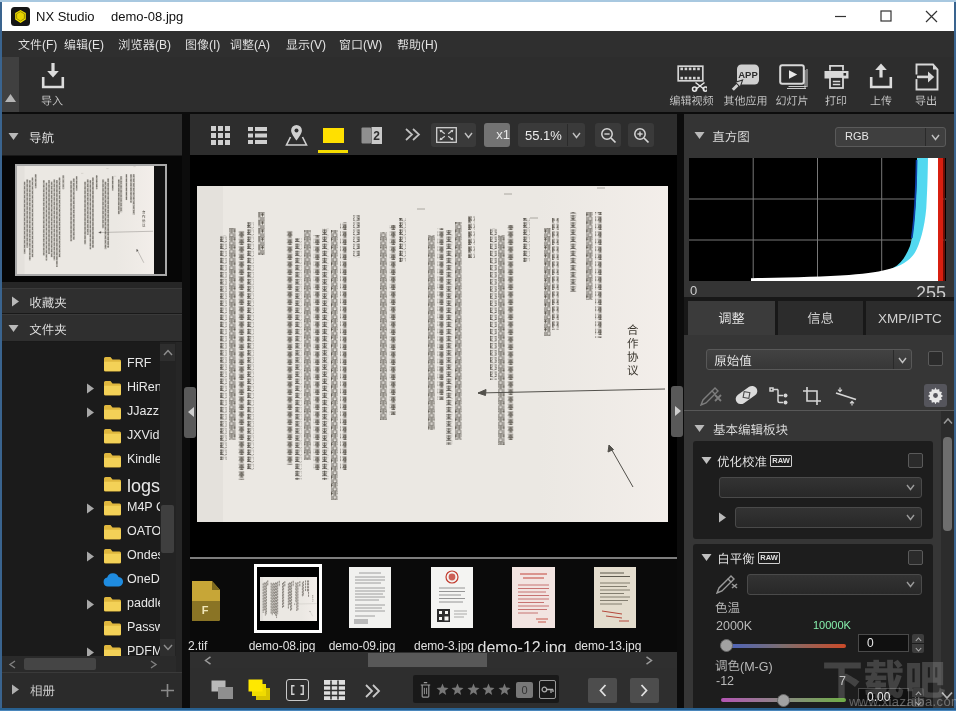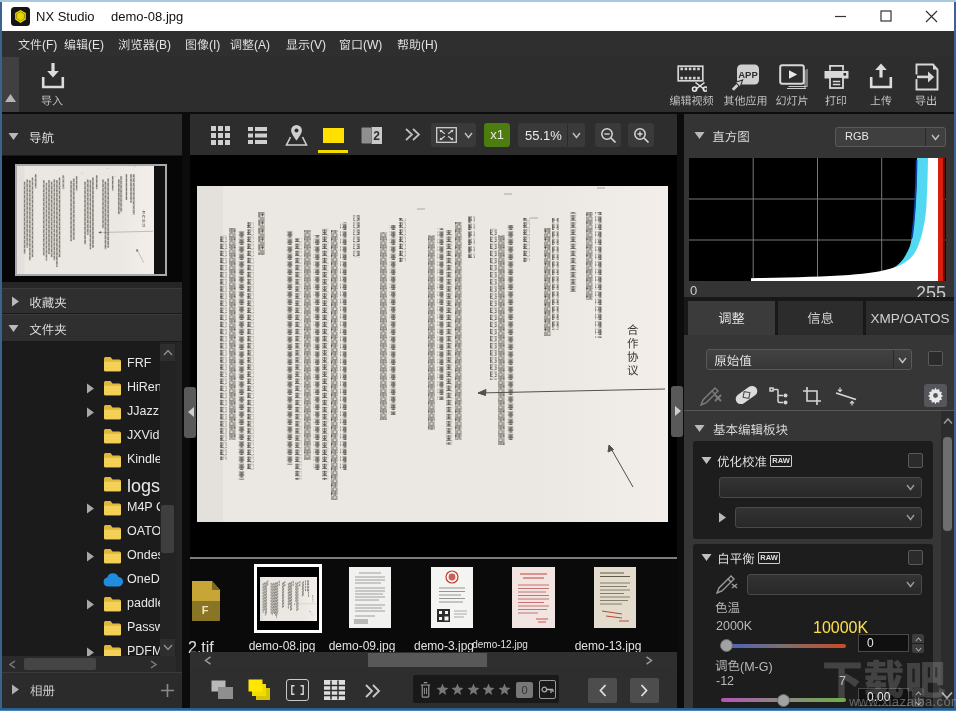--- a/index.html
+++ b/index.html
@@ -370,21 +370,21 @@
 </svg>
 <div class="ab" style="left:431px;top:123px;width:45px;height:24px;background:#3a3a3a;border-radius:3px"></div>
 <svg class="ab" style="left:436px;top:127px" width="21" height="16" viewBox="0 0 21 16">
 <rect x="0.7" y="0.7" width="19.6" height="14.6" fill="none" stroke="#d0d0d0" stroke-width="1.3"></rect>
 <path d="M8.8 6.7 L5.2 4 M12.2 6.7 L15.8 4 M12.2 9.3 L15.8 12 M8.8 9.3 L5.2 12" stroke="#d0d0d0" stroke-width="1.2" fill="none"></path>
 <path d="M3.6 2.8 l3.2 0.4 -2.6 2.2 z M17.4 2.8 l-3.2 0.4 2.6 2.2 z M17.4 13.2 l-3.2 -0.4 2.6 -2.2 z M3.6 13.2 l3.2 -0.4 -2.6 -2.2 z" fill="#d0d0d0"></path>
 </svg>
 <svg class="ab" style="left:464px;top:132px" width="9" height="7">
       <path d="M1 1 L4.5 5.5 L8 1" stroke="#c0c0c0" stroke-width="1.4" fill="none"></path>
     </svg>
-<div class="ab" style="left:484px;top:123px;width:26px;height:24px;background:#4d7c0f;border-radius:3px;color:#e8e8e8;font-size:13px;text-align:center;line-height:23px">x1</div>
+<div class="ab" style="left:484px;top:123px;width:26px;height:24px;background:#737373;border-radius:3px;color:#e8e8e8;font-size:13px;text-align:right;line-height:23px">x1</div>
 <div class="ab" style="left:518px;top:123px;width:67px;height:24px;background:#3a3a3a;border-radius:3px"></div>
 <div class="txt" style="left:525px;top:128px;font-size:13px;color:#ececec">55.1%</div>
 <div class="ab" style="left:567px;top:124px;width:1px;height:22px;background:#2a2a2a"></div>
 <svg class="ab" style="left:572px;top:132px" width="9" height="7">
       <path d="M1 1 L4.5 5.5 L8 1" stroke="#c0c0c0" stroke-width="1.4" fill="none"></path>
     </svg>
 <div class="ab" style="left:595px;top:123px;width:26px;height:24px;background:#3a3a3a;border-radius:3px"></div>
 <svg class="ab" style="left:600px;top:127px" width="17" height="17" viewBox="0 0 17 17">
 <circle cx="7" cy="7" r="5.2" fill="none" stroke="#d6d6d6" stroke-width="1.5"></circle>
 <line x1="11" y1="11" x2="15.5" y2="15.5" stroke="#d6d6d6" stroke-width="1.7"></line>
@@ -481,21 +481,21 @@
       <use href="#docg"></use>
     </svg>
 <div class="ab" style="left:190px;top:557px;width:487px;height:2px;background:#7d7d7d"></div>
 <div class="ab" style="left:190px;top:559px;width:487px;height:93px;background:#0a0a0a"></div>
 <svg class="ab" style="left:190px;top:581px" width="31" height="44" viewBox="0 0 31 44">
 <path d="M2 0 H22 L30 9 V38 a2 2 0 0 1 -2 2 H2 z" fill="#c7a637"></path>
 <path d="M22 0 L22 9 L30 9 z" fill="#7e6a1e"></path>
 <path d="M2 20 H30 V38 a2 2 0 0 1 -2 2 H2 z" fill="#8a7425"></path>
 <text x="15" y="33" font-family="Liberation Sans" font-size="11" font-weight="bold" fill="#f0e6b8" text-anchor="middle">F</text>
 </svg>
-<div class="txt" style="left:188px;top:639px;font-size:16px;color:#e0e0e0">2.tif</div>
+<div class="txt" style="left:188px;top:639px;font-size:12px;color:#e0e0e0">2.tif</div>
 <div class="ab" style="left:254px;top:564px;width:68px;height:69px;background:#000;border:3px solid #fff"></div>
 <svg class="ab" style="left:260px;top:577px" width="57" height="44" viewBox="0 0 471 336" preserveAspectRatio="none">
       <use href="#docg"></use>
       <g stroke="#4a463e" stroke-width="8.5" opacity="0.45" stroke-dasharray="14 8">
         <line x1="401" y1="26" x2="401" y2="152"></line>
         <line x1="392" y1="26" x2="392" y2="114"></line>
         <line x1="376" y1="26" x2="376" y2="106"></line>
         <line x1="358" y1="32" x2="358" y2="144"></line>
         <line x1="350" y1="42" x2="350" y2="150"></line>
         <line x1="329" y1="32" x2="329" y2="76"></line>
@@ -521,21 +521,21 @@
         <line x1="64" y1="26" x2="64" y2="69"></line>
         <line x1="53" y1="36" x2="53" y2="284"></line>
         <line x1="44" y1="44" x2="44" y2="294"></line>
         <line x1="35" y1="42" x2="35" y2="254"></line>
         <line x1="26" y1="49" x2="26" y2="274"></line>
       </g>
     </svg>
 <div class="txt" style="left:282px;top:639px;font-size:12px;color:#e0e0e0;transform:translateX(-50%)">demo-08.jpg</div>
 <div class="txt" style="left:362px;top:639px;font-size:12px;color:#e0e0e0;transform:translateX(-50%)">demo-09.jpg</div>
 <div class="txt" style="left:444px;top:639px;font-size:12px;color:#e0e0e0;transform:translateX(-50%)">demo-3.jpg</div>
-<div class="txt" style="left:500px;top:639px;font-size:10px;color:#e0e0e0;transform:translateX(-50%)">demo-12.jpg</div>
+<div class="txt" style="left:522px;top:639px;font-size:16px;color:#e0e0e0;transform:translateX(-50%)">demo-12.jpg</div>
 <div class="txt" style="left:608px;top:639px;font-size:12px;color:#e0e0e0;transform:translateX(-50%)">demo-13.jpg</div>
 <svg class="ab" style="left:349px;top:567px" width="42" height="61" viewBox="0 0 42 61">
 <rect width="42" height="61" fill="#f1f1ef"></rect>
 <g stroke="#8a8a8a" stroke-width="0.8">
 <path d="M10 6 h22 M6 10 h30 M6 13 h30 M6 16 h26 M6 21 h30 M6 24 h30 M6 27 h28 M6 30 h30 M6 33 h24 M6 38 h30 M6 41 h27 M6 44 h30 M6 49 h20"></path>
       </g>
 <rect x="5" y="52" width="14" height="5" fill="#b9b9b9"></rect>
 </svg>
 <svg class="ab" style="left:431px;top:567px" width="42" height="61" viewBox="0 0 42 61">
 <rect width="42" height="61" fill="#f4f4f2"></rect>
@@ -673,21 +673,21 @@
 <div class="ab" style="left:684px;top:297px;width:270px;height:38px;background:#181818"></div>
 <div class="ab" style="left:688px;top:301px;width:87px;height:34px;background:#3b3b3b"></div>
 <div class="ab" style="left:778px;top:301px;width:85px;height:34px;background:#2c2c2c"></div>
 <div class="ab" style="left:866px;top:301px;width:88px;height:34px;background:#2c2c2c"></div>
 <svg style="position:absolute;left:717.5px;top:308.7px;overflow:visible" width="29" height="18" viewBox="0 -14.31 29.00 18.36">
       <path d="M1.4 -10.4C2.1 -9.8 3.1 -8.9 3.5 -8.3L4.2 -9.0C3.7 -9.6 2.8 -10.4 2.1 -11.0ZM0.6 -7.1V-6.1H2.5V-1.4C2.5 -0.7 2.0 -0.2 1.7 0.0C1.9 0.2 2.2 0.5 2.4 0.7C2.5 0.5 2.9 0.2 4.7 -1.2C4.5 -0.6 4.2 0.0 3.8 0.5C4.0 0.6 4.4 0.9 4.6 1.1C5.9 -0.8 6.1 -3.6 6.1 -5.7V-9.8H11.6V-0.1C11.6 0.1 11.5 0.1 11.3 0.1C11.1 0.1 10.5 0.1 9.8 0.1C9.9 0.4 10.0 0.8 10.1 1.0C11.0 1.0 11.6 1.0 12.0 0.9C12.4 0.7 12.5 0.4 12.5 -0.1V-10.7H5.2V-5.7C5.2 -4.4 5.1 -2.9 4.8 -1.5C4.6 -1.7 4.5 -2.0 4.5 -2.2L3.5 -1.5V-7.1ZM8.4 -9.4V-8.3H6.9V-7.5H8.4V-6.1H6.6V-5.4H11.0V-6.1H9.2V-7.5H10.7V-8.3H9.2V-9.4ZM6.9 -4.3V-0.5H7.7V-1.1H10.5V-4.3ZM7.7 -3.5H9.8V-1.9H7.7Z M16.4 -2.4V-0.1H14.1V0.7H26.4V-0.1H20.7V-1.3H24.6V-2.1H20.7V-3.1H25.5V-4.0H15.0V-3.1H19.7V-0.1H17.3V-2.4ZM14.7 -9.0V-6.7H16.6C16.0 -6.0 15.0 -5.2 14.0 -4.9C14.2 -4.7 14.5 -4.4 14.6 -4.2C15.4 -4.6 16.3 -5.3 17.0 -6.0V-4.3H17.8V-6.1C18.5 -5.8 19.2 -5.3 19.6 -4.9L20.1 -5.5C19.7 -5.9 18.9 -6.3 18.2 -6.6L17.8 -6.2V-6.7H20.1V-9.0H17.8V-9.7H20.4V-10.5H17.8V-11.3H17.0V-10.5H14.3V-9.7H17.0V-9.0ZM15.5 -8.4H17.0V-7.4H15.5ZM17.8 -8.4H19.2V-7.4H17.8ZM22.2 -9.0H24.5C24.3 -8.2 23.9 -7.5 23.4 -6.9C22.9 -7.6 22.4 -8.3 22.2 -9.0ZM22.1 -11.3C21.7 -10.0 21.1 -8.7 20.2 -7.9C20.4 -7.7 20.7 -7.4 20.9 -7.2C21.2 -7.5 21.4 -7.8 21.7 -8.2C22.0 -7.5 22.3 -6.9 22.8 -6.3C22.1 -5.7 21.2 -5.3 20.2 -4.9C20.4 -4.8 20.7 -4.4 20.8 -4.2C21.8 -4.6 22.7 -5.1 23.4 -5.7C24.1 -5.1 24.9 -4.5 25.9 -4.1C26.0 -4.4 26.3 -4.8 26.5 -4.9C25.5 -5.3 24.7 -5.7 24.0 -6.3C24.7 -7.0 25.2 -7.9 25.5 -9.0H26.4V-9.8H22.6C22.8 -10.2 22.9 -10.7 23.0 -11.1Z" fill="#e8e8e8"></path>
     </svg>
 <svg style="position:absolute;left:806.5px;top:308.7px;overflow:visible" width="29" height="18" viewBox="0 -14.31 29.00 18.36">
       <path d="M5.2 -7.2V-6.3H11.7V-7.2ZM5.2 -5.3V-4.4H11.7V-5.3ZM4.2 -9.1V-8.2H12.8V-9.1ZM7.3 -11.0C7.7 -10.4 8.1 -9.7 8.3 -9.2L9.2 -9.6C9.0 -10.1 8.6 -10.8 8.2 -11.3ZM5.0 -3.3V1.1H5.9V0.5H10.9V1.0H11.9V-3.3ZM5.9 -0.3V-2.4H10.9V-0.3ZM3.5 -11.3C2.8 -9.2 1.6 -7.2 0.4 -5.9C0.6 -5.7 0.9 -5.2 1.0 -5.0C1.4 -5.5 1.9 -6.0 2.3 -6.7V1.1H3.2V-8.3C3.7 -9.2 4.0 -10.1 4.4 -11.0Z M17.1 -7.4H23.4V-6.3H17.1ZM17.1 -5.6H23.4V-4.5H17.1ZM17.1 -9.3H23.4V-8.2H17.1ZM17.0 -2.7V-0.5C17.0 0.6 17.5 0.8 19.0 0.8C19.3 0.8 21.8 0.8 22.1 0.8C23.4 0.8 23.8 0.4 23.9 -1.3C23.6 -1.4 23.2 -1.5 23.0 -1.7C22.9 -0.3 22.8 -0.1 22.1 -0.1C21.5 -0.1 19.5 -0.1 19.1 -0.1C18.2 -0.1 18.0 -0.2 18.0 -0.5V-2.7ZM23.8 -2.6C24.4 -1.7 25.1 -0.6 25.3 0.2L26.3 -0.3C26.0 -1.0 25.3 -2.1 24.7 -3.0ZM15.5 -2.8C15.2 -1.9 14.6 -0.7 14.1 0.0L15.0 0.4C15.5 -0.3 16.0 -1.5 16.4 -2.4ZM19.2 -3.2C19.8 -2.6 20.6 -1.7 21.0 -1.1L21.8 -1.6C21.4 -2.2 20.7 -3.1 20.0 -3.7H24.4V-10.1H20.3C20.5 -10.4 20.8 -10.9 21.0 -11.3L19.8 -11.5C19.7 -11.1 19.5 -10.5 19.3 -10.1H16.1V-3.7H19.9Z" fill="#d2d2d2"></path>
     </svg>
-<div class="txt" style="left:910px;top:311px;font-size:13.5px;color:#d2d2d2;transform:translateX(-50%)">XMP/OATOS</div>
+<div class="txt" style="left:910px;top:311px;font-size:13.5px;color:#d2d2d2;transform:translateX(-50%)">XMP/IPTC</div>
 <div class="ab" style="left:684px;top:335px;width:270px;height:373px;background:#363636"></div>
 <div class="ab" style="left:706px;top:349px;width:206px;height:21px;background:linear-gradient(#424242,#373737);border:1px solid #585858;border-radius:3px"></div>
 <svg style="position:absolute;left:714.0px;top:351.8px;overflow:visible" width="40" height="17" viewBox="0 -13.25 39.50 17.00">
       <path d="M4.6 -5.0H9.9V-3.9H4.6ZM4.6 -6.9H9.9V-5.7H4.6ZM8.7 -2.1C9.5 -1.2 10.5 -0.1 11.0 0.5L11.8 0.1C11.2 -0.6 10.2 -1.7 9.5 -2.5ZM4.6 -2.5C4.1 -1.7 3.2 -0.7 2.5 -0.1C2.7 0.1 3.1 0.3 3.3 0.5C4.0 -0.2 4.9 -1.3 5.5 -2.2ZM1.6 -9.8V-6.3C1.6 -4.3 1.5 -1.7 0.4 0.3C0.7 0.4 1.1 0.6 1.2 0.8C2.4 -1.3 2.6 -4.2 2.6 -6.3V-8.9H11.8V-9.8ZM6.6 -8.8C6.5 -8.5 6.3 -8.0 6.2 -7.6H3.7V-3.1H6.8V-0.1C6.8 0.1 6.7 0.2 6.5 0.2C6.3 0.2 5.7 0.2 5.0 0.2C5.1 0.4 5.2 0.7 5.2 1.0C6.2 1.0 6.8 1.0 7.2 0.9C7.6 0.7 7.7 0.5 7.7 -0.0V-3.1H10.8V-7.6H7.2C7.4 -8.0 7.5 -8.3 7.7 -8.6Z M18.3 -4.1V1.0H19.1V0.5H22.9V1.0H23.8V-4.1ZM19.1 -0.4V-3.2H22.9V-0.4ZM17.9 -5.1C18.2 -5.2 18.8 -5.3 23.4 -5.7C23.6 -5.3 23.7 -5.0 23.8 -4.8L24.6 -5.2C24.2 -6.1 23.4 -7.6 22.5 -8.7L21.8 -8.3C22.2 -7.8 22.6 -7.1 23.0 -6.5L19.0 -6.2C19.8 -7.3 20.6 -8.8 21.3 -10.2L20.3 -10.5C19.7 -8.9 18.7 -7.2 18.4 -6.8C18.0 -6.4 17.8 -6.1 17.6 -6.0C17.7 -5.8 17.8 -5.3 17.9 -5.1ZM15.0 -7.1H16.4C16.3 -5.5 16.0 -4.1 15.6 -3.0C15.2 -3.4 14.7 -3.7 14.3 -4.0C14.5 -4.9 14.8 -6.0 15.0 -7.1ZM13.3 -3.7C13.9 -3.2 14.6 -2.7 15.2 -2.2C14.6 -1.1 13.9 -0.2 13.0 0.2C13.2 0.4 13.4 0.8 13.6 1.0C14.5 0.4 15.3 -0.4 15.9 -1.6C16.4 -1.1 16.8 -0.7 17.1 -0.3L17.6 -1.0C17.3 -1.4 16.8 -1.9 16.3 -2.4C16.9 -3.8 17.2 -5.6 17.4 -7.9L16.8 -8.0L16.7 -7.9H15.2C15.4 -8.8 15.5 -9.6 15.6 -10.4L14.7 -10.5C14.6 -9.7 14.5 -8.8 14.3 -7.9H13.0V-7.1H14.2C13.9 -5.8 13.6 -4.5 13.3 -3.7Z M32.5 -10.5C32.5 -10.1 32.4 -9.7 32.3 -9.2H29.1V-8.4H32.2C32.1 -8.0 32.0 -7.6 31.9 -7.2H29.8V-0.2H28.6V0.6H37.0V-0.2H35.9V-7.2H32.8C32.9 -7.6 33.0 -8.0 33.1 -8.4H36.6V-9.2H33.3L33.5 -10.4ZM30.6 -0.2V-1.2H35.0V-0.2ZM30.6 -4.7H35.0V-3.7H30.6ZM30.6 -5.4V-6.5H35.0V-5.4ZM30.6 -3.0H35.0V-1.9H30.6ZM28.3 -10.5C27.6 -8.6 26.6 -6.7 25.4 -5.5C25.6 -5.3 25.8 -4.8 25.9 -4.6C26.3 -5.0 26.6 -5.4 27.0 -5.9V1.0H27.9V-7.4C28.4 -8.3 28.8 -9.2 29.2 -10.2Z" fill="#e8e8e8"></path>
     </svg>
 <div class="ab" style="left:893px;top:350px;width:1px;height:19px;background:#2a2a2a"></div>
 <svg class="ab" style="left:898px;top:357px" width="9" height="7">
       <path d="M1 1 L4.5 5.5 L8 1" stroke="#c0c0c0" stroke-width="1.4" fill="none"></path>
     </svg>
 <div class="ab" style="left:928px;top:351px;width:15px;height:15px;background:#2b2b2b;border:1px solid #5a5a5a;border-radius:2px"></div>
@@ -770,21 +770,21 @@
 <path d="M16 9 L21 13 M21 9 L16 13" stroke="#9a9a9a" stroke-width="1.6"></path>
 </svg>
 <div class="ab" style="left:747px;top:574px;width:175px;height:21px;background:linear-gradient(#333,#282828);border:1px solid #4a4a4a;border-radius:3px"></div>
     <svg class="ab" style="left:906px;top:581px" width="9" height="7">
       <path d="M1 1 L4.5 5.5 L8 1" stroke="#9a9a9a" stroke-width="1.4" fill="none"></path>
     </svg>
 <svg style="position:absolute;left:715.0px;top:598.8px;overflow:visible" width="27" height="17" viewBox="0 -13.25 27.00 17.00">
       <path d="M5.9 -6.2V-4.0H3.0V-6.2ZM6.8 -6.2H9.8V-4.0H6.8ZM7.5 -8.6C7.1 -8.0 6.6 -7.5 6.2 -7.0H2.9C3.4 -7.5 3.8 -8.0 4.2 -8.6ZM4.4 -10.5C3.6 -8.8 2.0 -7.3 0.5 -6.4C0.7 -6.2 0.9 -5.7 1.0 -5.5C1.4 -5.8 1.8 -6.1 2.1 -6.4V-1.0C2.1 0.5 2.7 0.8 4.7 0.8C5.2 0.8 9.1 0.8 9.6 0.8C11.4 0.8 11.8 0.2 12.0 -1.7C11.8 -1.8 11.4 -1.9 11.1 -2.1C11.0 -0.4 10.8 -0.1 9.6 -0.1C8.7 -0.1 5.3 -0.1 4.7 -0.1C3.3 -0.1 3.0 -0.2 3.0 -1.0V-3.1H9.8V-2.5H10.8V-7.0H7.3C7.9 -7.6 8.5 -8.4 8.9 -9.0L8.3 -9.5L8.1 -9.4H4.8C5.0 -9.7 5.1 -10.0 5.3 -10.2Z M18.1 -7.2H22.3V-6.0H18.1ZM18.1 -9.2H22.3V-7.9H18.1ZM17.2 -10.0V-5.2H23.2V-10.0ZM13.7 -9.7C14.5 -9.3 15.5 -8.8 16.0 -8.3L16.5 -9.1C16.0 -9.5 15.0 -10.0 14.2 -10.4ZM13.0 -6.3C13.8 -5.9 14.8 -5.3 15.3 -4.9L15.8 -5.7C15.3 -6.1 14.3 -6.6 13.5 -7.0ZM13.3 0.2 14.1 0.8C14.8 -0.4 15.6 -2.0 16.2 -3.3L15.6 -3.8C14.9 -2.4 13.9 -0.8 13.3 0.2ZM15.7 -0.2V0.6H24.5V-0.2H23.7V-4.1H16.8V-0.2ZM17.6 -0.2V-3.3H18.8V-0.2ZM19.6 -0.2V-3.3H20.8V-0.2ZM21.6 -0.2V-3.3H22.8V-0.2Z" fill="#b9b9b9"></path>
     </svg>
 <div class="txt" style="left:716px;top:619px;font-size:12.5px;color:#b9b9b9">2000K</div>
-<div class="txt" style="left:813px;top:619px;font-size:16px;color:#fde047">10000K</div>
+<div class="txt" style="left:813px;top:619px;font-size:11px;color:#86efac">10000K</div>
 <div class="ab" style="left:721px;top:643.5px;width:125px;height:4px;border-radius:2px;background:linear-gradient(to right,#4663c8,#7e6e6e,#cc4a28)"></div>
 <div class="ab" style="left:720px;top:639px;width:13px;height:13px;border-radius:50%;background:#a2a2a2;border:1px solid #6a6a6a"></div>
 <div class="ab" style="left:858px;top:634px;width:51px;height:18px;background:#101010;border:1px solid #4a4a4a;color:#e8e8e8;font-size:12px;line-height:17px;padding-left:8px">0</div>
 <div class="ab" style="left:912px;top:634px;width:12px;height:9px;background:#3d3d3d;border-radius:2px 2px 0 0"></div>
     <svg class="ab" style="left:914.5px;top:636.5px" width="7" height="5">
       <path d="M0.8 4 L3.5 1 L6.2 4" stroke="#aaa" stroke-width="1.1" fill="none"></path>
     </svg>
     <div class="ab" style="left:912px;top:644px;width:12px;height:9px;background:#3d3d3d;border-radius:0 0 2px 2px"></div>
     <svg class="ab" style="left:914.5px;top:646.5px" width="7" height="5">
       <path d="M0.8 1 L3.5 4 L6.2 1" stroke="#aaa" stroke-width="1.1" fill="none"></path>

